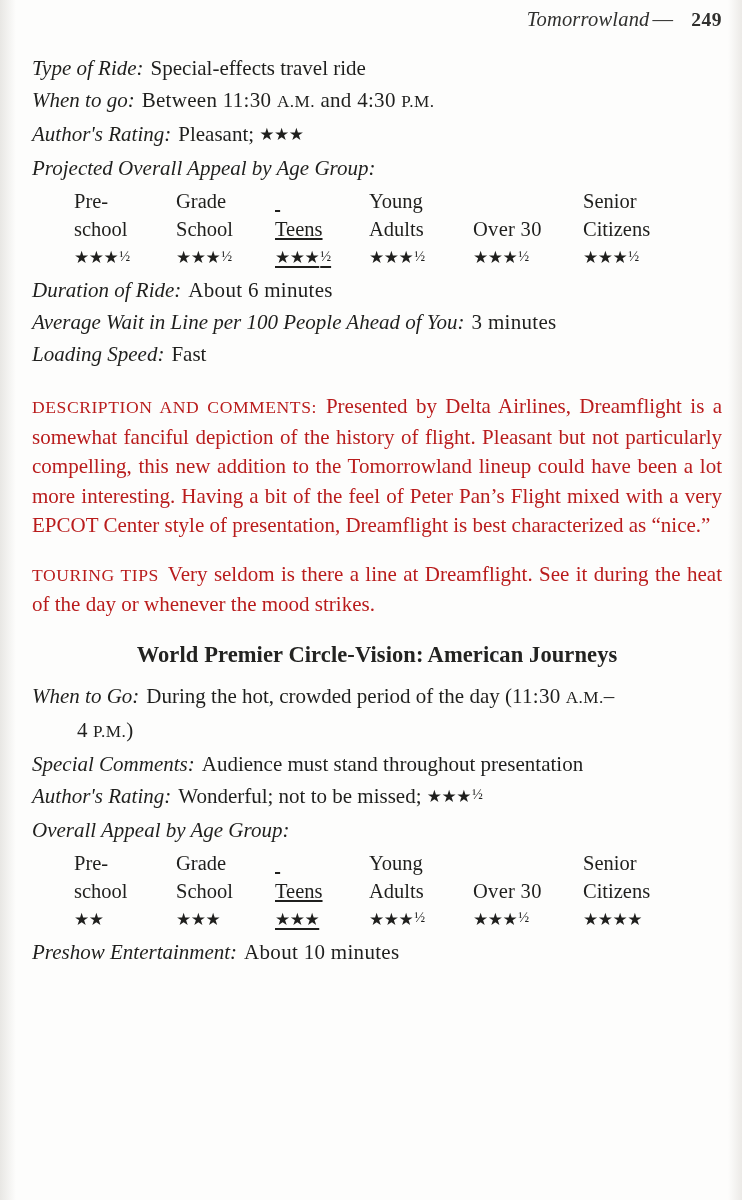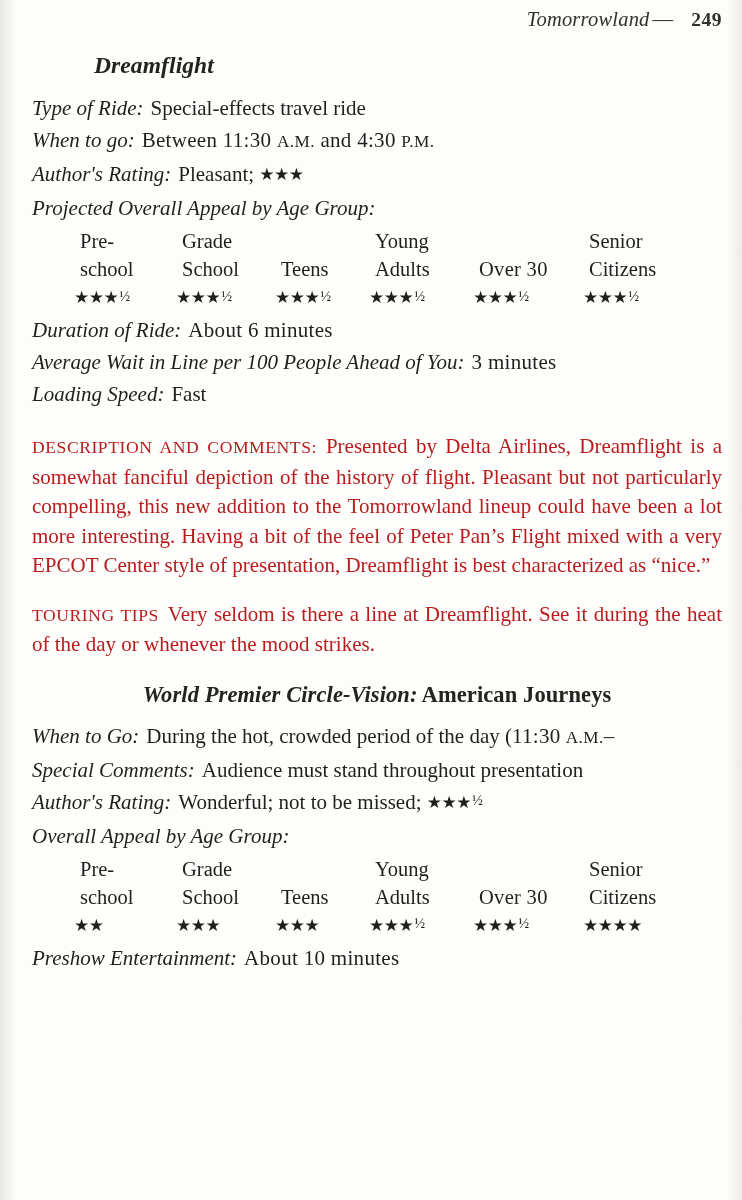--- a/index.html
+++ b/index.html
@@ -82,21 +82,21 @@
     color: #232321;
   }
   h2.show-title {
     font-size: 22.5px;
     font-weight: bold;
     margin: 0 0 12px 0;
     text-align: center;
     color: #232321;
     letter-spacing: .1px;
   }
-  h2.show-title .st-italic { font-style: italic; }
+  h2.show-title .st-italic { }
   h2.show-title .st-roman  { font-style: normal; padding-left: 4px; }
 
   
   .fact {
     font-size: 21px;
     line-height: 32px;
     margin: 0;
     color: #1f1f1d;
   }
   .fact .label {
@@ -144,30 +144,30 @@
   table.age-table td {
     padding: 0;
     vertical-align: bottom;
     text-align: left;
     font-size: 20.5px;
     line-height: 28px;
     color: #1f1f1d;
   }
   table.age-table td.c0 { width: 102px; padding-left: 42px; }
   table.age-table td.c1 { width: 99px; }
-  table.age-table td.c2 { width: 94px; }
+  table.age-table td.c2 { width: 94px; text-decoration: underline; }
   table.age-table td.c3 { width: 104px; }
   table.age-table td.c4 { width: 110px; }
   table.age-table td.c5 { width: auto; }
   table.age-table tr.ratings td {
     font-size: 20.5px;
     line-height: 26px;
     padding-top: 1px;
   }
-  .hdr-l1, .hdr-l2 { display: block; margin-left: 6px; }
+  .hdr-l1, .hdr-l2 { display: block; }
 
   
   p.para {
     font-size: 21px;
     line-height: 29.5px;
     margin: 22px 0 0 0;
     text-align: justify;
     text-justify: inter-word;
     color: #b91c1c;
     hyphens: manual;
@@ -190,21 +190,20 @@
   <div class="scan-shade-right"></div>
 
   <div class="running-head">
     <span class="rh-title">Tomorrowland</span><span class="rh-dash">—</span><span class="rh-folio">249</span>
   </div>
 
   <div class="body-block">
 
     <section>
 
-      <h2 class="attraction-title">Dreamflight</h2>
 
       <p class="fact">
         <span class="label">Type of Ride:</span><span class="value">Special-effects travel ride</span>
       </p>
 
       <p class="fact">
         <span class="label">When to go:</span><span class="value osf">Between <span class="osf">11:30</span> <span class="sc">A.M.</span> and <span class="osf">4:30</span> <span class="sc">P.M.</span></span>
       </p>
 
       <p class="fact">
@@ -281,20 +280,21 @@
 
     <section>
 
       <h2 class="show-title">
         <span class="st-italic">World Premier Circle-Vision:</span><span class="st-roman">American Journeys</span>
       </h2>
 
 
       <p class="fact">
         <span class="label">When to Go:</span><span class="value">During the hot, crowded period of the day (<span class="osf">11:30</span> <span class="sc">A.M.</span>–</span>
+        <span class="cont-indent"><span class="osf">4</span> <span class="sc">P.M.</span>)</span>
       </p>
 
       <p class="fact">
         <span class="label">Special Comments:</span><span class="value">Audience must stand throughout presentation</span>
       </p>
 
       <p class="fact">
         <span class="label">Author's Rating:</span><span class="value">Wonderful; not to be missed; <span class="stars">★★★</span><span class="half">½</span></span>
       </p>
 

